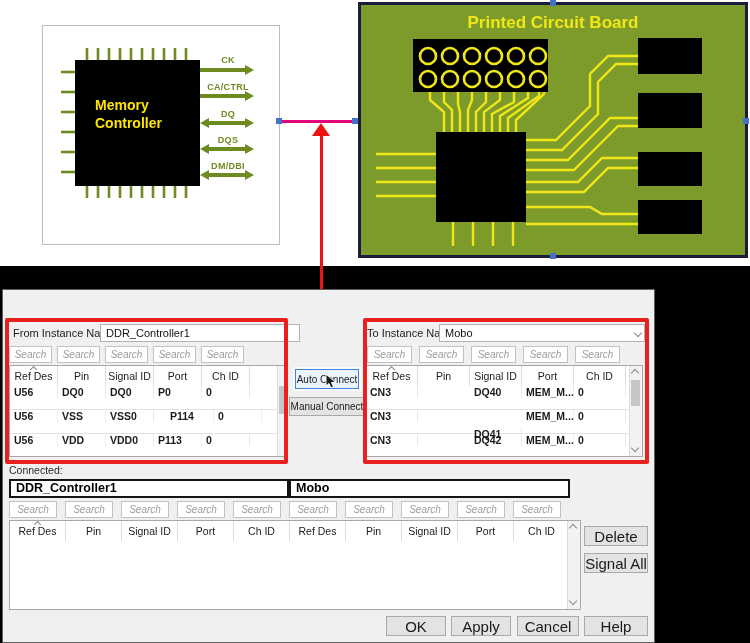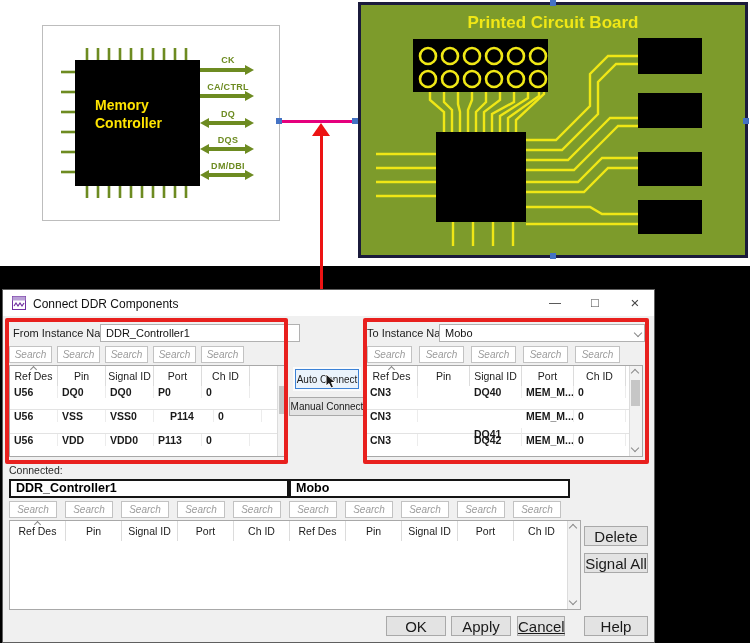--- a/index.html
+++ b/index.html
@@ -4,21 +4,21 @@
 <style>
   * { margin:0; padding:0; box-sizing:border-box; }
   html,body { background:#fff; }
   #canvas {
     position:relative; width:750px; height:643px; overflow:hidden;
     font-family:"Liberation Sans", sans-serif; background:#fff;
   }
   .abs { position:absolute; }
 
   
-  .cpu-box { left:42px; top:25px; width:238px; height:196px;
+  .cpu-box { left:42px; top:25px; width:238px; height:220px;
     background:#fff; border:1.5px solid #bdbdbd;text-decoration:underline; }
   .sig-label { width:58px; text-align:center; font-size:9px; font-weight:bold;
     color:#6d8b21; letter-spacing:.3px; }
   .cpu-caption { left:42px; top:227px; width:238px; text-align:center;
     font-size:22px; font-weight:bold; color:#1212ee; }
   .handle { width:6px; height:6px; background:#4472c4; }
   .magenta-line { left:281px; top:120px; width:74px; height:3px; background:#e5007d; }
 
   .red-arrow-shaft { left:320px; top:134px; width:3px; height:156px; background:#ec1313; }
   .red-arrow-head { left:312px; top:123px; width:0; height:0;
@@ -209,31 +209,20 @@
   <div class="abs handle" style="left:550px; top:0;"></div>
   <div class="abs handle" style="left:550px; top:253px;"></div>
   <div class="abs handle" style="left:743px; top:118px;"></div>
 
   <div class="abs black-backdrop"></div>
   <div class="abs red-arrow-shaft"></div>
   <div class="abs red-arrow-head"></div>
 
   <div class="abs dialog">
 
-    <div class="abs titlebar">
-      <svg class="abs" style="left:9px; top:6px;" width="14" height="14" viewBox="0 0 14 14">
-        <rect x="0.5" y="0.5" width="13" height="13" fill="#fff" stroke="#7030a0"></rect>
-        <rect x="0.5" y="0.5" width="13" height="4" fill="#b9a0d6"></rect>
-        <polyline points="2,10 4,7 6,10 8,7 10,10 12,7" fill="none" stroke="#7030a0" stroke-width="1.2"></polyline>
-      </svg>
-      <div class="abs title-text">Connect DDR Components</div>
-      <div class="abs win-btn" style="left:538px;">—</div>
-      <div class="abs win-btn" style="left:578px; font-size:13px;">□</div>
-      <div class="abs win-btn" style="left:618px; font-size:15px;">×</div>
-    </div>
 
     <div class="abs lbl" style="left:10px; top:37px;">From Instance Name</div>
     <div class="abs combo" style="left:97px; top:34px; width:200px; height:18px;">DDR_Controller1</div>
 
     <div class="abs search-row" style="left:6px; top:56px; gap:5px;">
       <div class="srch" style="width:43px;">Search</div>
       <div class="srch" style="width:43px;">Search</div>
       <div class="srch" style="width:43px;">Search</div>
       <div class="srch" style="width:43px;">Search</div>
       <div class="srch" style="width:43px;">Search</div>
@@ -365,17 +354,17 @@
         <div class="scroll-arrow arr-up" style="top:4px;"></div>
         <div class="scroll-arrow arr-dn" style="bottom:5px;"></div>
       </div>
     </div>
 
     <button class="abs btn" style="left:581px; top:236px; width:64px; height:20px;">Delete</button>
     <button class="abs btn" style="left:581px; top:263px; width:64px; height:20px;">Signal All</button>
 
     <button class="abs btn" style="left:383px; top:326px; width:60px; height:20px;">OK</button>
     <button class="abs btn" style="left:448px; top:326px; width:60px; height:20px;">Apply</button>
-    <button class="abs btn" style="left:514px; top:326px; width:48px; height:20px;text-decoration:underline;">Cancel</button>
+    <button class="abs btn" style="left:514px; top:326px; width:62px; height:20px;">Cancel</button>
     <button class="abs btn" style="left:581px; top:326px; width:64px; height:20px;">Help</button>
   </div>
 
 </div>
 
 </body></html>

